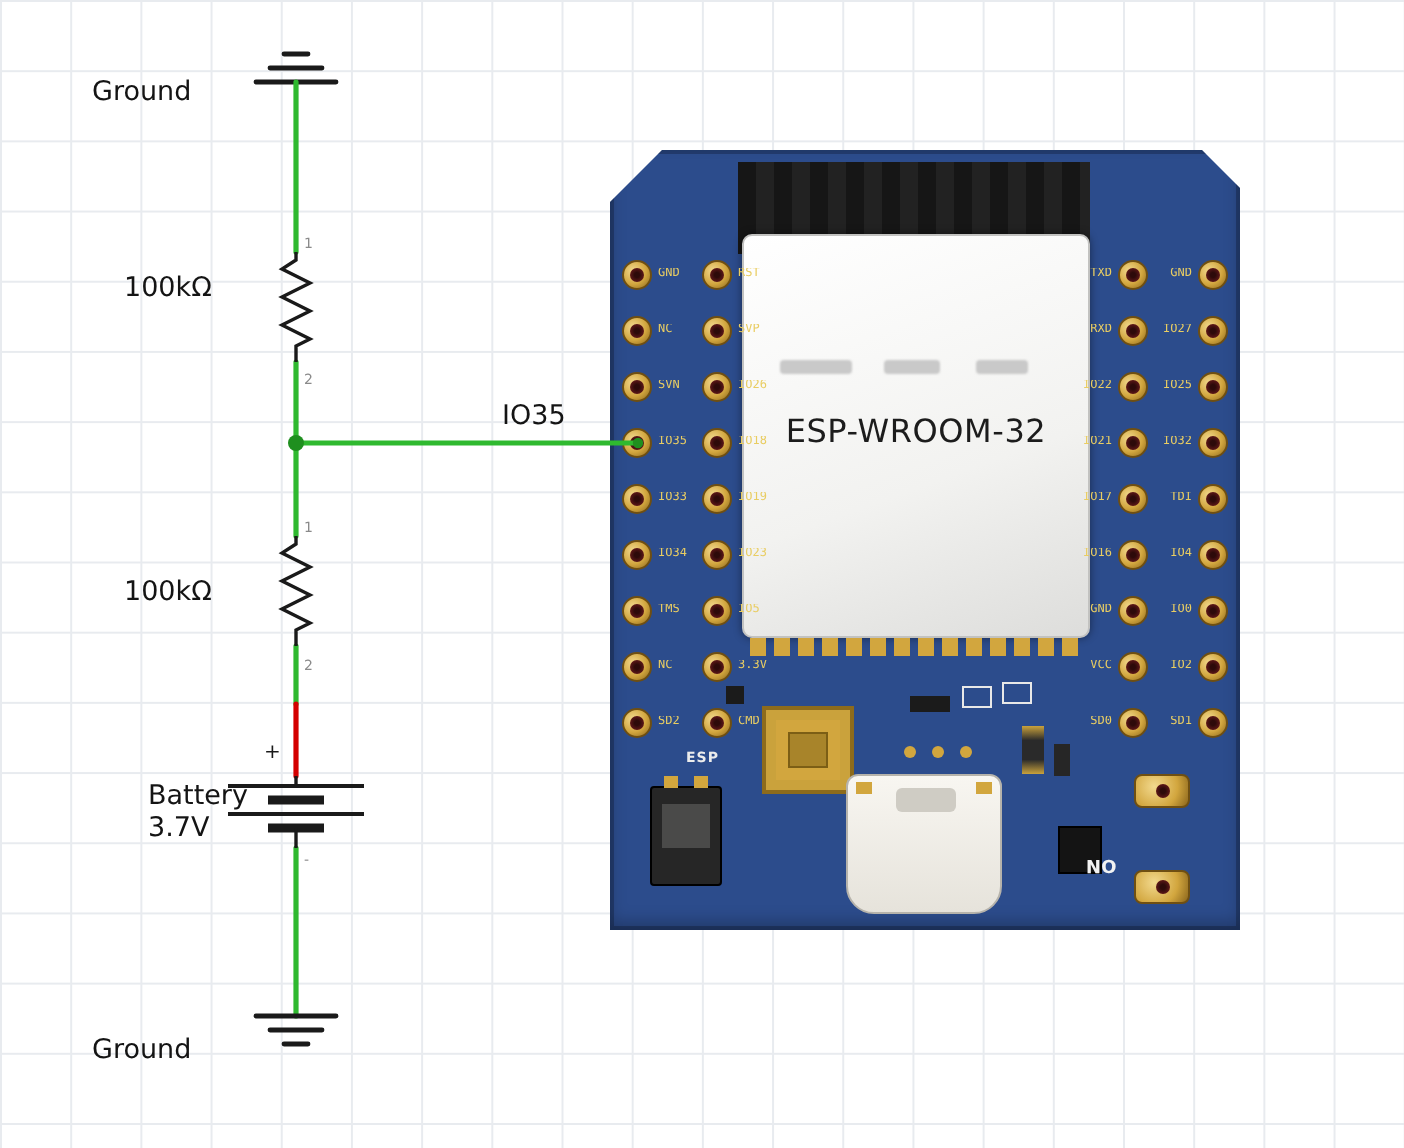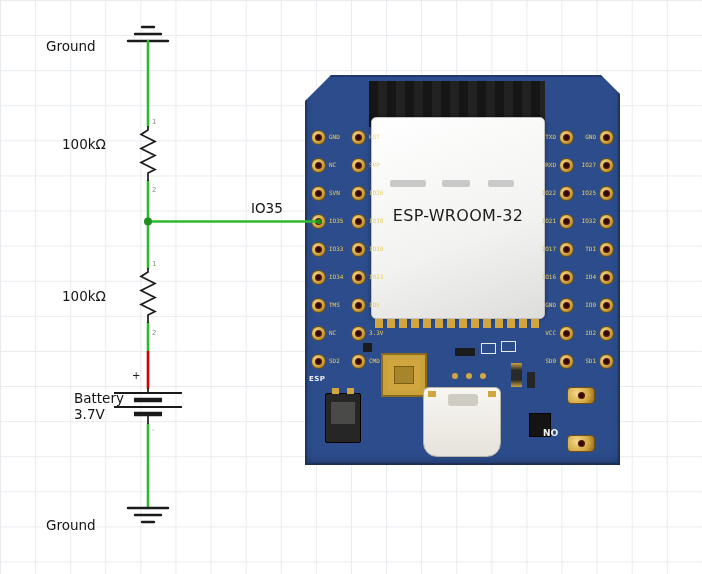--- a/index.html
+++ b/index.html
@@ -79,21 +79,21 @@
     border:2px solid #8d6b1c; box-shadow:inset 0 0 0 5px #caa23c; }
   .qfn::before { content:""; position:absolute; inset:11px; background:#a8842a; border:1px solid #7c5e15; }
 
   .chip-right { left:224px; top:338px; width:22px; height:24px; background:#141414; border:1px solid #000; }
   .jpad { width:28px; height:17px; border-radius:4px; border:1px solid #6f4f12;
     background:radial-gradient(circle at 35% 35%, #f2d98e, var(--gold) 60%, #8a651c);
     display:flex; align-items:center; justify-content:center; }
   #jpad-top { left:262px; top:312px; }
   #jpad-bot { left:262px; top:360px; }
   .on-label { left:238px; top:352px; font-size:9px; font-weight:bold; color:#f2f2f2; transform:rotate(180deg); }
-  .esp-label { left:4px; top:300px; font-size:7px; color:#ececec; font-weight:bold; letter-spacing:.5px; }
+  .esp-label { left:38px; top:300px; font-size:7px; color:#ececec; font-weight:bold; letter-spacing:.5px; }
 
   .m { position:absolute; }
   .dot { position:absolute; width:6px; height:6px; border-radius:50%; background:var(--gold); }
 </style>
 </head>
 <body>
 
 <div id="stage">
 
   <div class="lbl" id="lbl-gnd-top">Ground</div>

